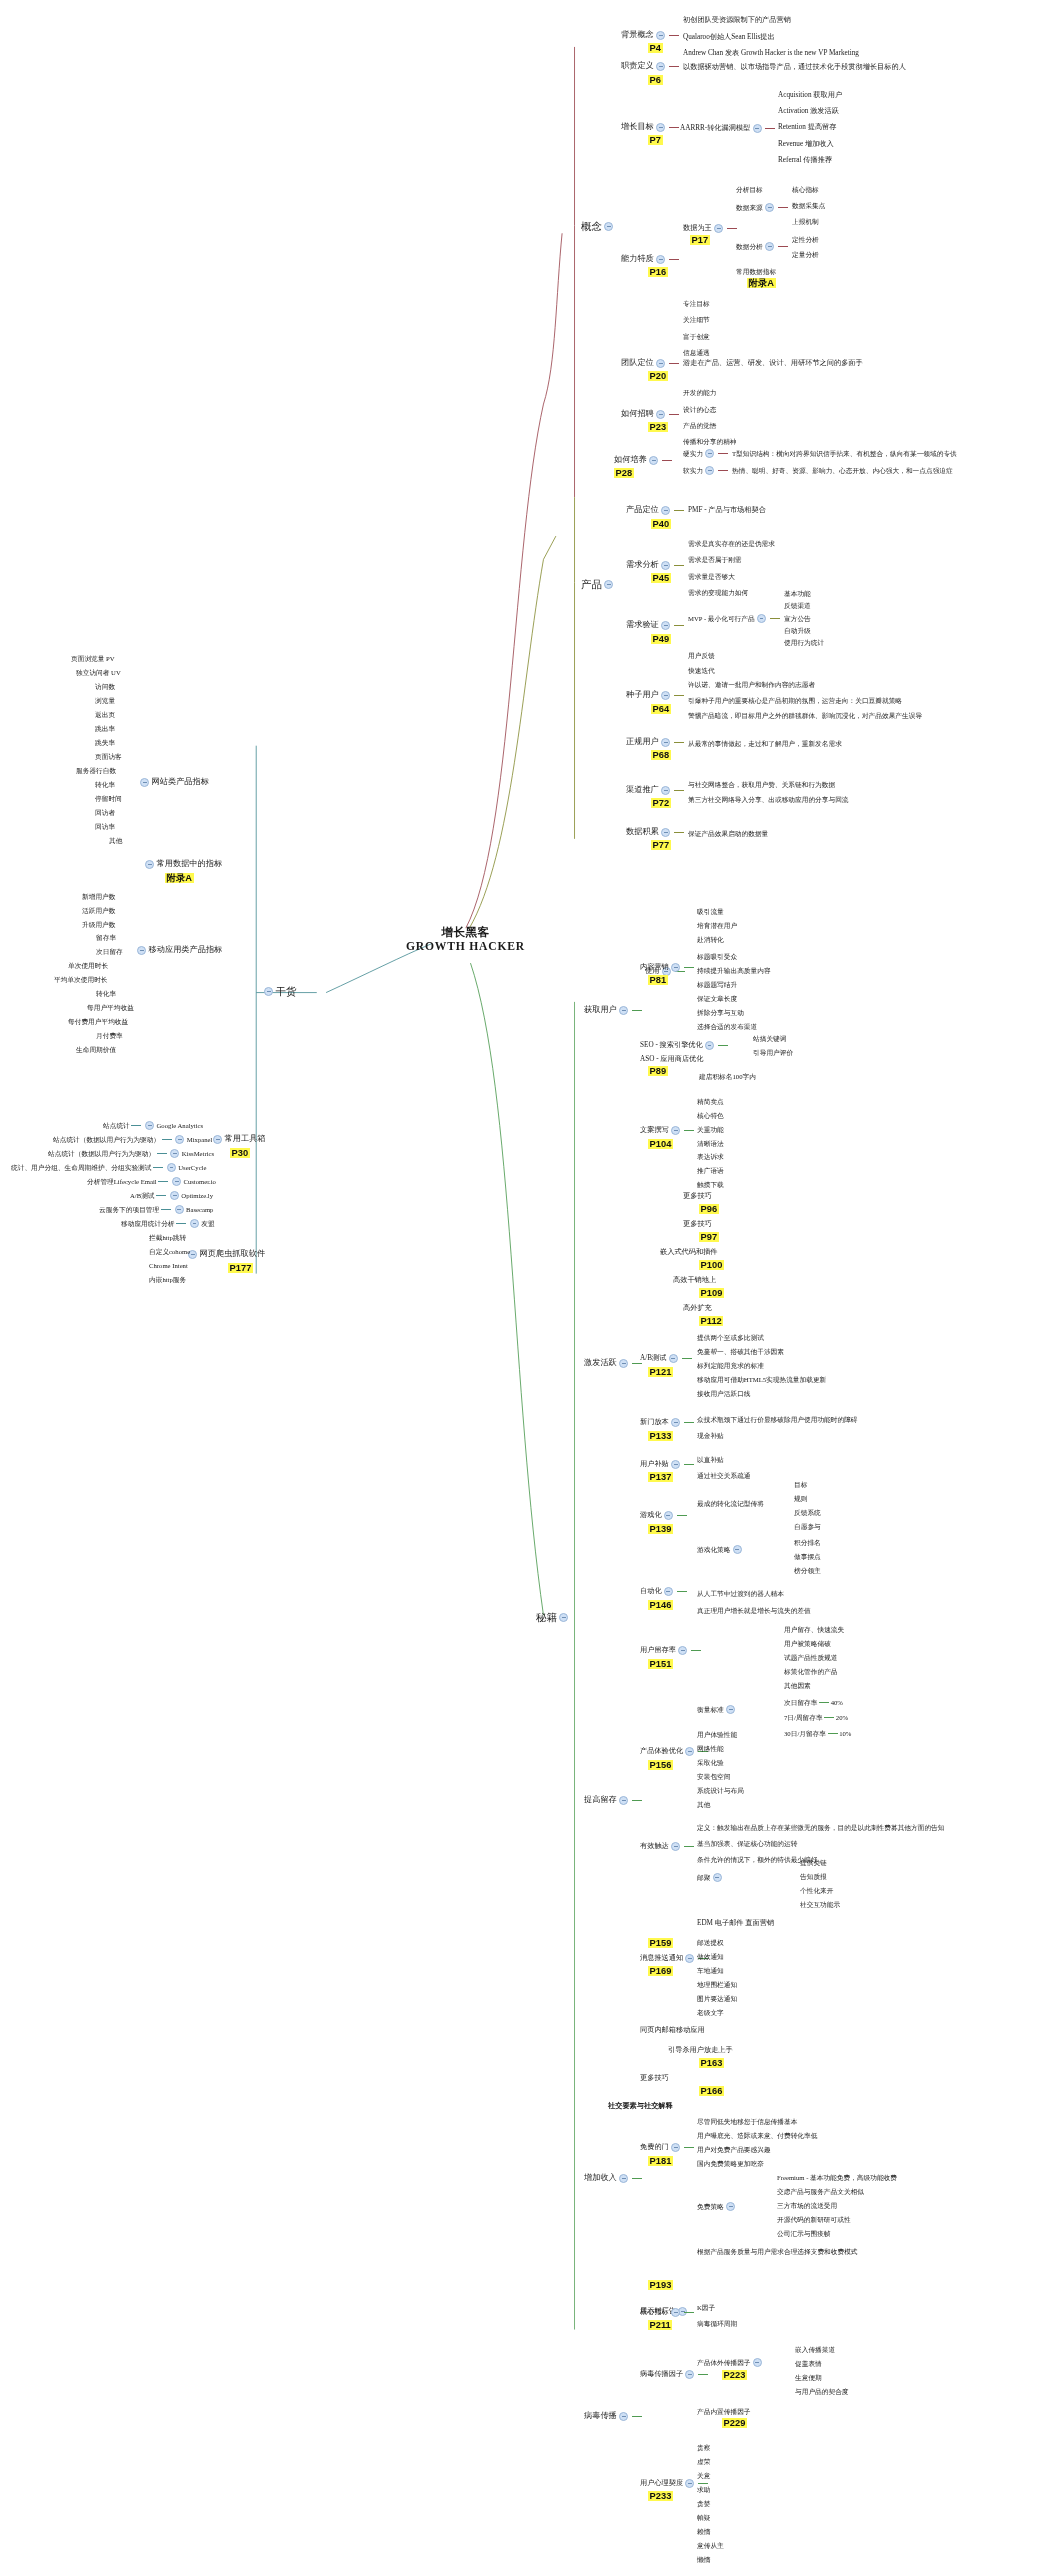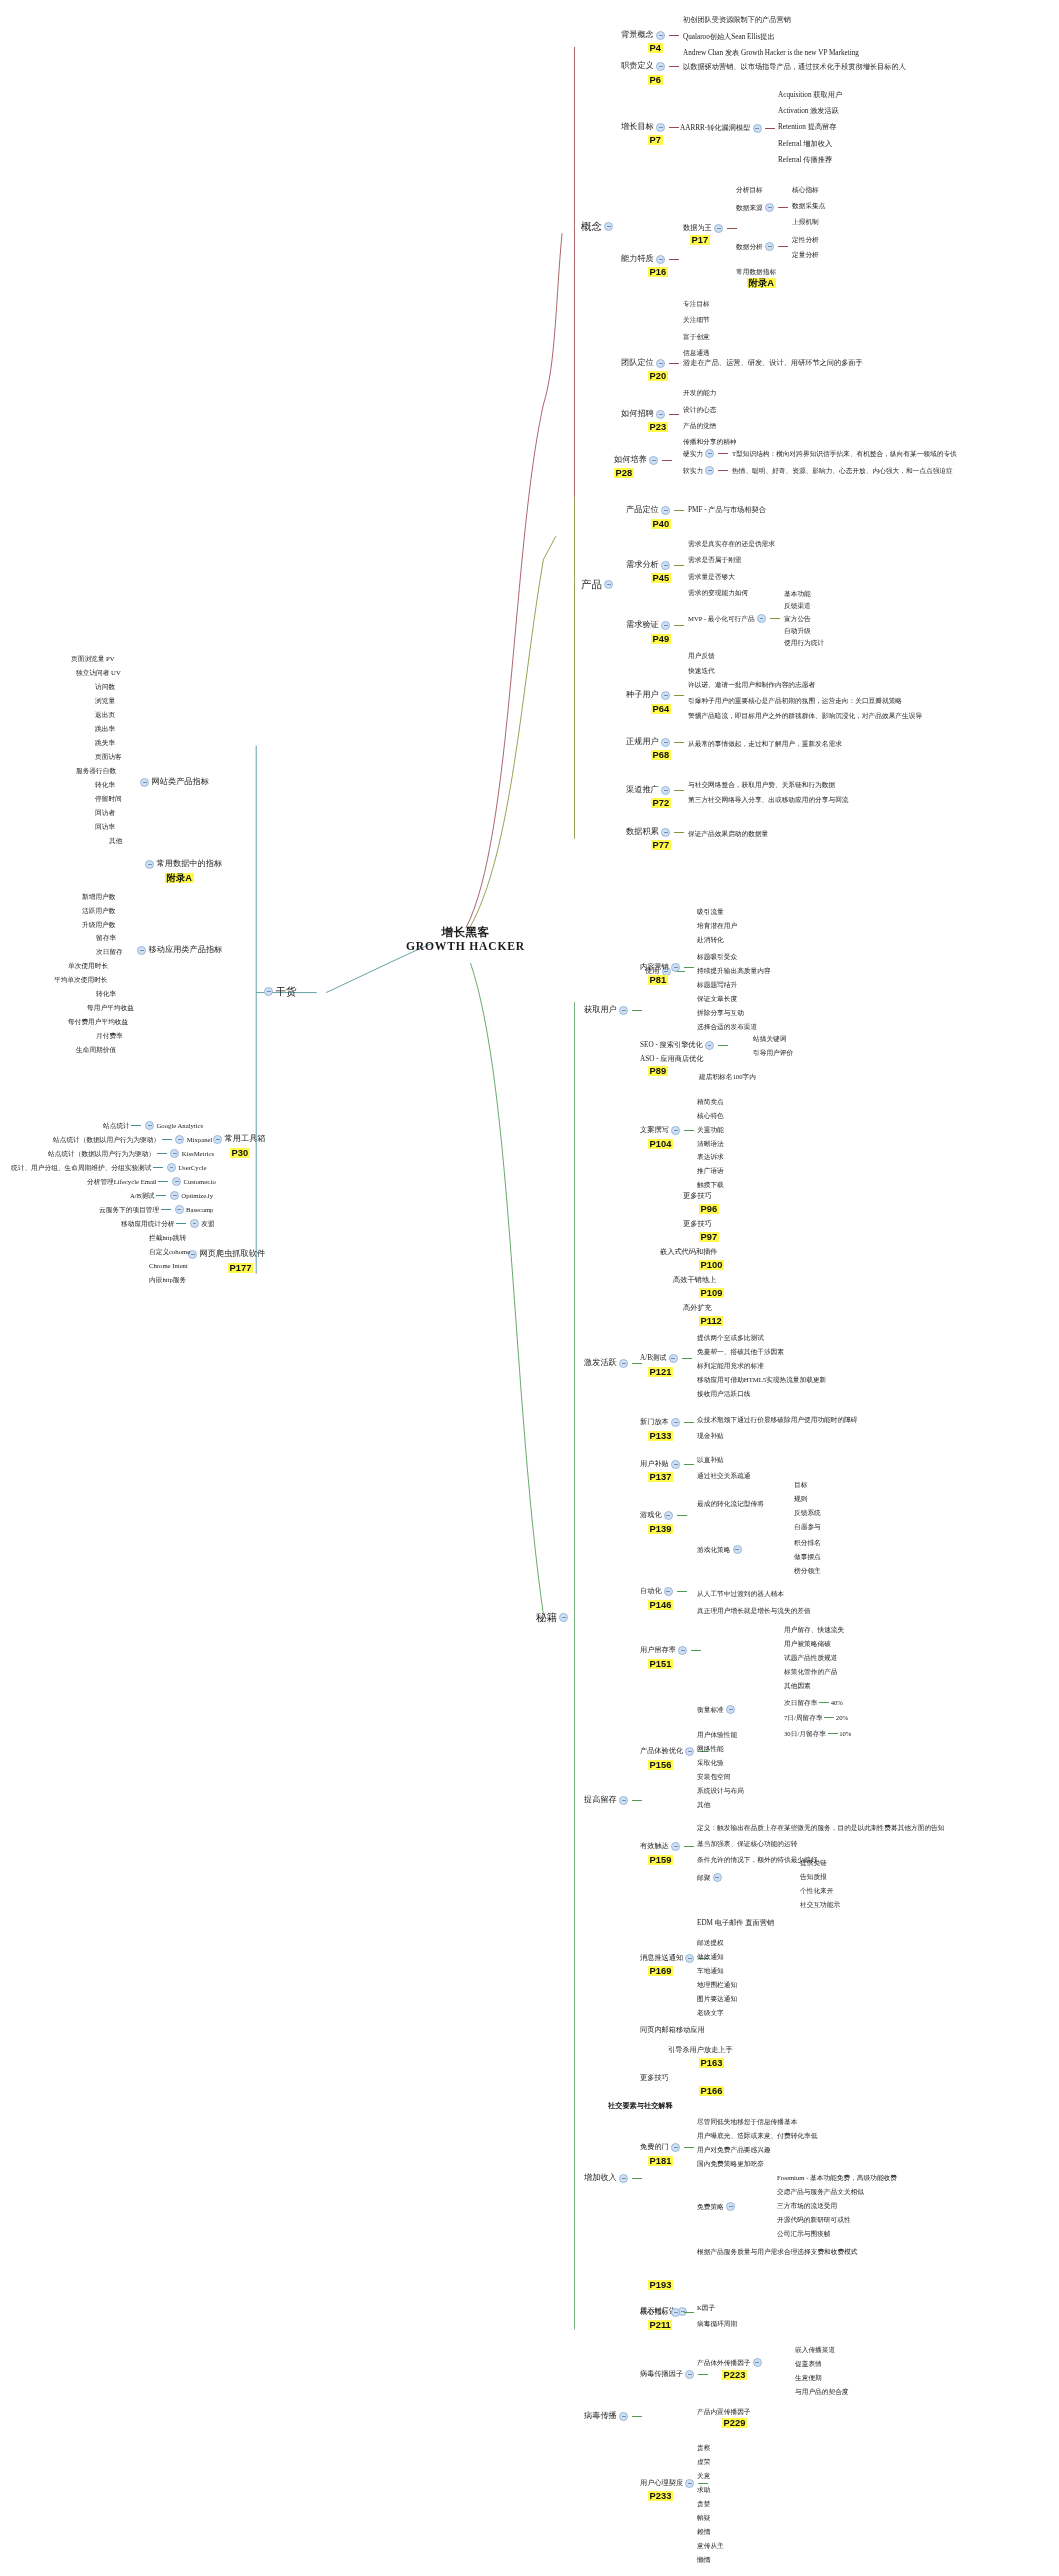--- a/index.html
+++ b/index.html
@@ -108,21 +108,21 @@
 <div class="node d2" style="left:621px;top:123px;">
   <span class="txt">增长目标</span><span class="toggle"></span><span class="dash"></span>
 </div>
 <div class="pgwrap" style="left:648px;top:135px;"><span class="pg">P7</span></div>
 <div class="node d3" style="left:680px;top:124px;">
   <span class="txt">AARRR-转化漏洞模型</span><span class="toggle"></span><span class="dash"></span>
 </div>
 <div class="node d3" style="left:778px;top:92px;"><span class="txt">Acquisition 获取用户</span></div>
 <div class="node d3" style="left:778px;top:108px;"><span class="txt">Activation 激发活跃</span></div>
 <div class="node d3" style="left:778px;top:124px;"><span class="txt">Retention 提高留存</span></div>
-<div class="node d3" style="left:778px;top:141px;"><span class="txt">Referral 增加收入</span></div>
+<div class="node d3" style="left:778px;top:141px;"><span class="txt">Revenue 增加收入</span></div>
 <div class="node d3" style="left:778px;top:157px;"><span class="txt">Referral 传播推荐</span></div>
 
 <div class="node d2" style="left:621px;top:255px;">
   <span class="txt">能力特质</span><span class="toggle"></span><span class="dash"></span>
 </div>
 <div class="pgwrap" style="left:648px;top:267px;"><span class="pg">P16</span></div>
 
 <div class="node d3" style="left:683px;top:224px;">
   <span class="txt">数据为王</span><span class="toggle"></span><span class="dash"></span>
 </div>
@@ -372,21 +372,21 @@
 <div class="node d4" style="left:697px;top:1730px;"><span class="txt">用户体验性能</span></div>
 <div class="node d4" style="left:697px;top:1744px;"><span class="txt">网络性能</span></div>
 <div class="node d4" style="left:697px;top:1758px;"><span class="txt">采取化验</span></div>
 <div class="node d4" style="left:697px;top:1772px;"><span class="txt">安装包空间</span></div>
 <div class="node d4" style="left:697px;top:1786px;"><span class="txt">系统设计与布局</span></div>
 <div class="node d4" style="left:697px;top:1800px;"><span class="txt">其他</span></div>
 
 <div class="node d3" style="left:640px;top:1842px;">
   <span class="txt">有效触达</span><span class="toggle"></span><span class="dash green"></span>
 </div>
-<div class="pgwrap" style="left:648px;top:1855px;"><span class="pg">P159</span></div>
+<div class="pgwrap" style="left:648px;top:1938px;"><span class="pg">P159</span></div>
 <div class="node d4" style="left:697px;top:1823px;"><span class="txt">定义：触发输出在品质上存在某些微无的服务，目的是以此刺性费募其他方面的告知</span></div>
 <div class="node d4" style="left:697px;top:1839px;"><span class="txt">基当加强表、保证核心功能的运转</span></div>
 <div class="node d4" style="left:697px;top:1855px;"><span class="txt">条件允许的情况下，额外的特供最少编好</span></div>
 <div class="node d4" style="left:697px;top:1873px;"><span class="txt">邮聚</span><span class="toggle"></span></div>
 <div class="node d4" style="left:800px;top:1858px;"><span class="txt">提供类链</span></div>
 <div class="node d4" style="left:800px;top:1872px;"><span class="txt">告知质报</span></div>
 <div class="node d4" style="left:800px;top:1886px;"><span class="txt">个性化来开</span></div>
 <div class="node d4" style="left:800px;top:1900px;"><span class="txt">社交互功能示</span></div>
 
 <div class="node d3" style="left:697px;top:1920px;"><span class="txt">EDM 电子邮件 直面营销</span></div>

